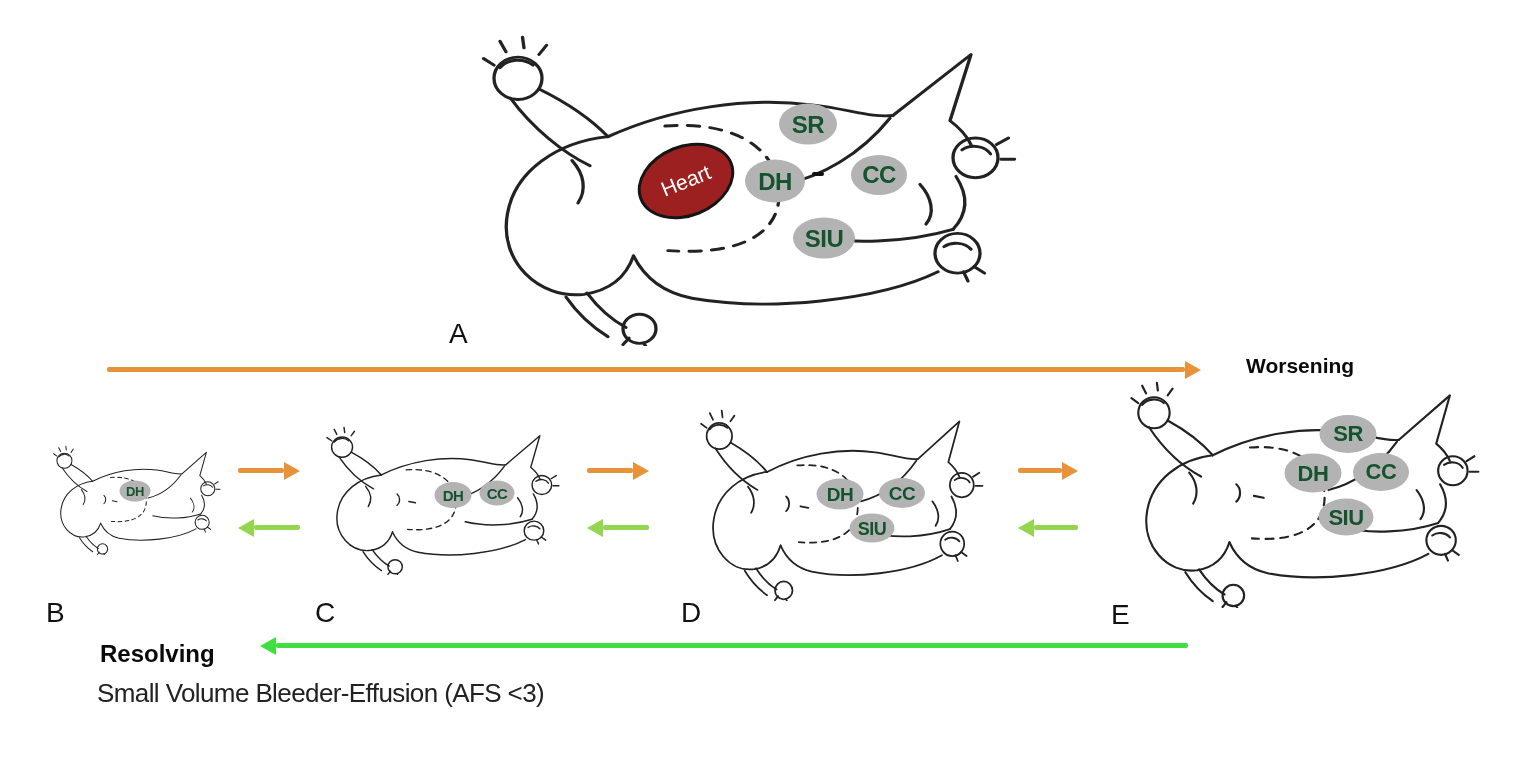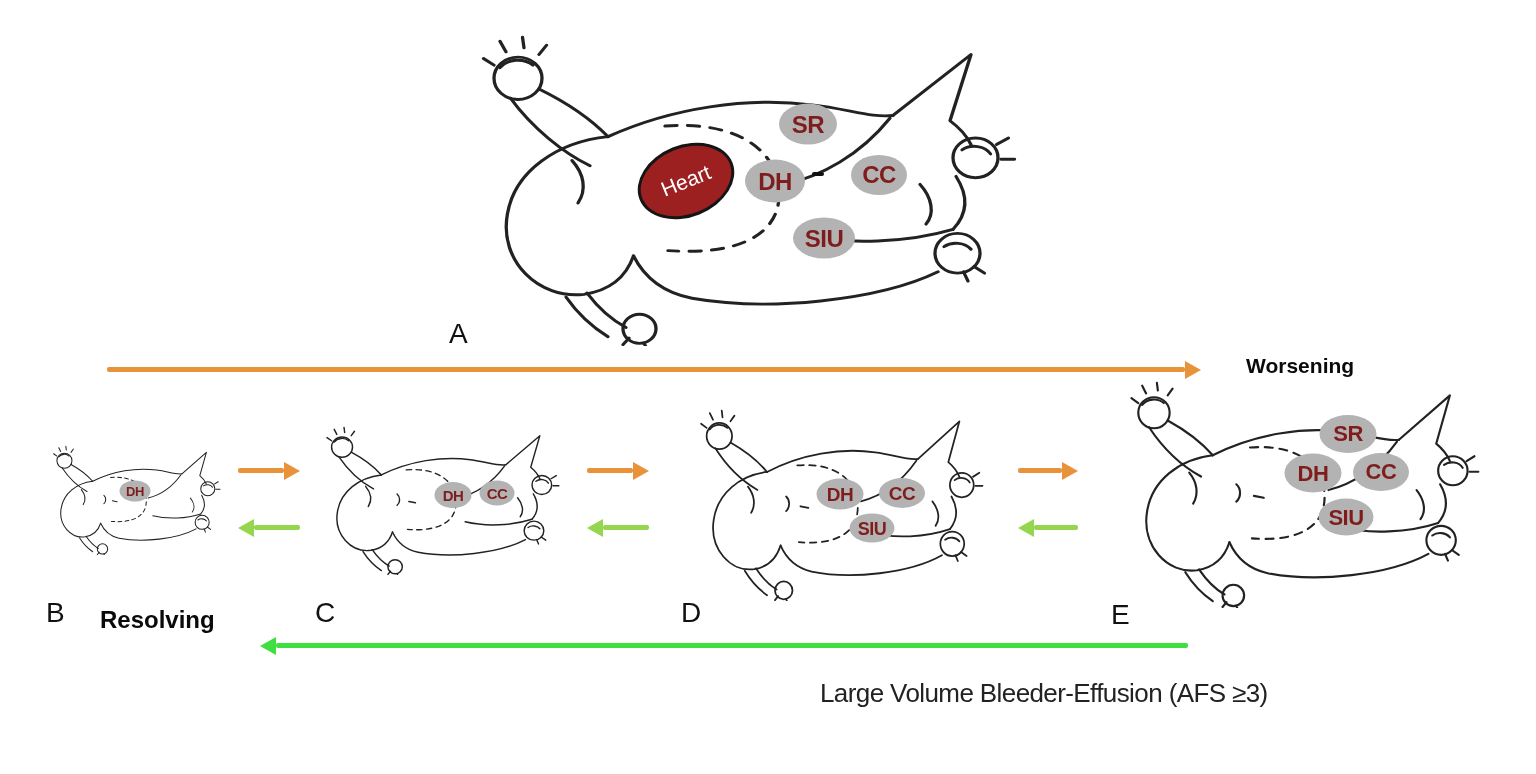--- a/index.html
+++ b/index.html
@@ -17,21 +17,21 @@
               border-color:transparent transparent transparent currentColor;}
   .arr.left::after{right:100%;border-width:9px 16px 9px 0;
               border-color:transparent currentColor transparent transparent;}
   .orange{color:#e8923a;}
   .lgreen{color:#3fde41;}
   .sgreen{color:#94d64f;}
 
   
   .site{position:absolute;background:#b3b3b3;border-radius:50%;
         display:flex;align-items:center;justify-content:center;
-        font-weight:bold;color:#7f1d1d;transform:translate(-50%,-50%);
+        font-weight:bold;color:#14532d;transform:translate(-50%,-50%);
         letter-spacing:-0.5px;line-height:1;}
 
   .heart{position:absolute;background:#9c2020;border:3px solid #151515;border-radius:50%;
          display:flex;align-items:center;justify-content:center;color:#fff;
          transform:translate(-50%,-50%) rotate(-22deg);}
   .heart span{transform:rotate(0deg);font-size:21px;}
 
   .letter{position:absolute;font-size:28px;color:#111;}
   .flow-label{position:absolute;font-weight:bold;color:#0a0a0a;}
   .caption{position:absolute;font-size:26px;letter-spacing:-0.6px;color:#222;}
@@ -135,17 +135,17 @@
         <use href="#dog"></use>
       </svg>
   </div>
   <div class="site" style="left:1348px;top:434px;width:57px;height:38px;font-size:22px">SR</div>
   <div class="site" style="left:1313px;top:473px;width:57px;height:39px;font-size:22px">DH</div>
   <div class="site" style="left:1381px;top:472px;width:56px;height:38px;font-size:22px">CC</div>
   <div class="site" style="left:1346px;top:517px;width:55px;height:37px;font-size:22px">SIU</div>
   <div class="letter" style="left:1111px;top:599px">E</div>
 
   <div class="arr left lgreen" style="left:276px;top:643px;width:912px"></div>
-  <div class="flow-label" style="left:100px;top:606px;font-size:24px">Resolving</div>
+  <div class="flow-label" style="left:100px;top:640px;font-size:24px">Resolving</div>
 
-  <div class="caption" style="left:820px;top:678px">Large Volume Bleeder-Effusion (AFS ≥3)</div>
+  <div class="caption" style="left:97px;top:678px">Small Volume Bleeder-Effusion (AFS &lt;3)</div>
 
 </div>
 
 </body></html>

